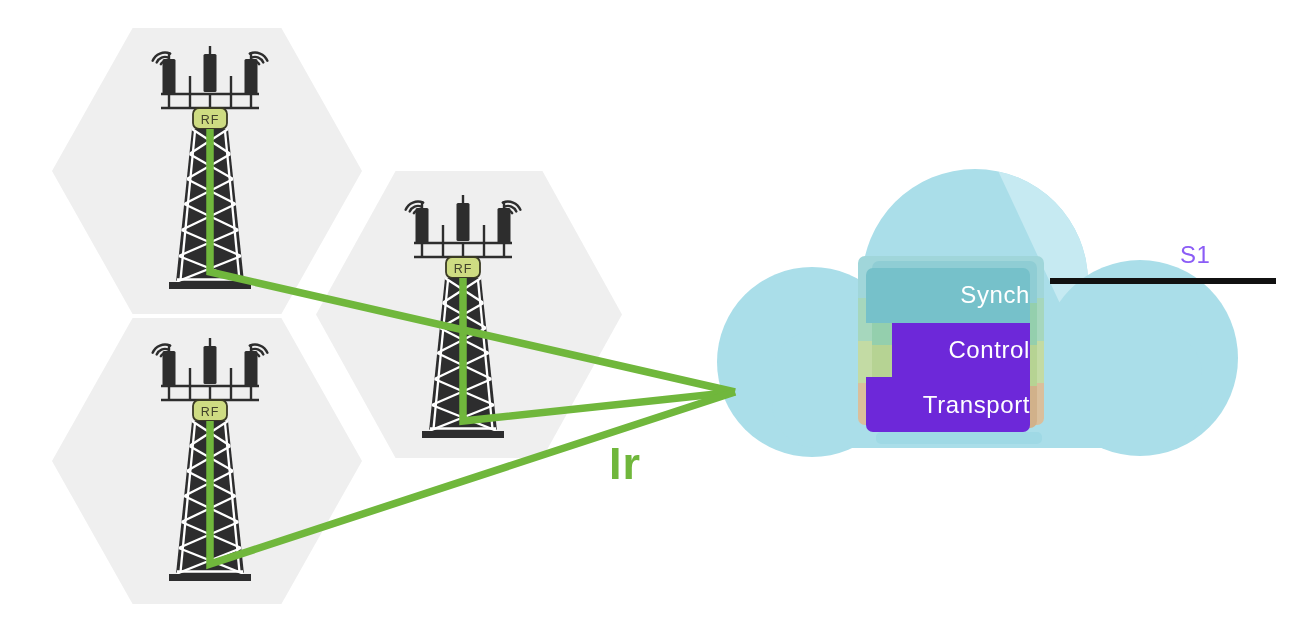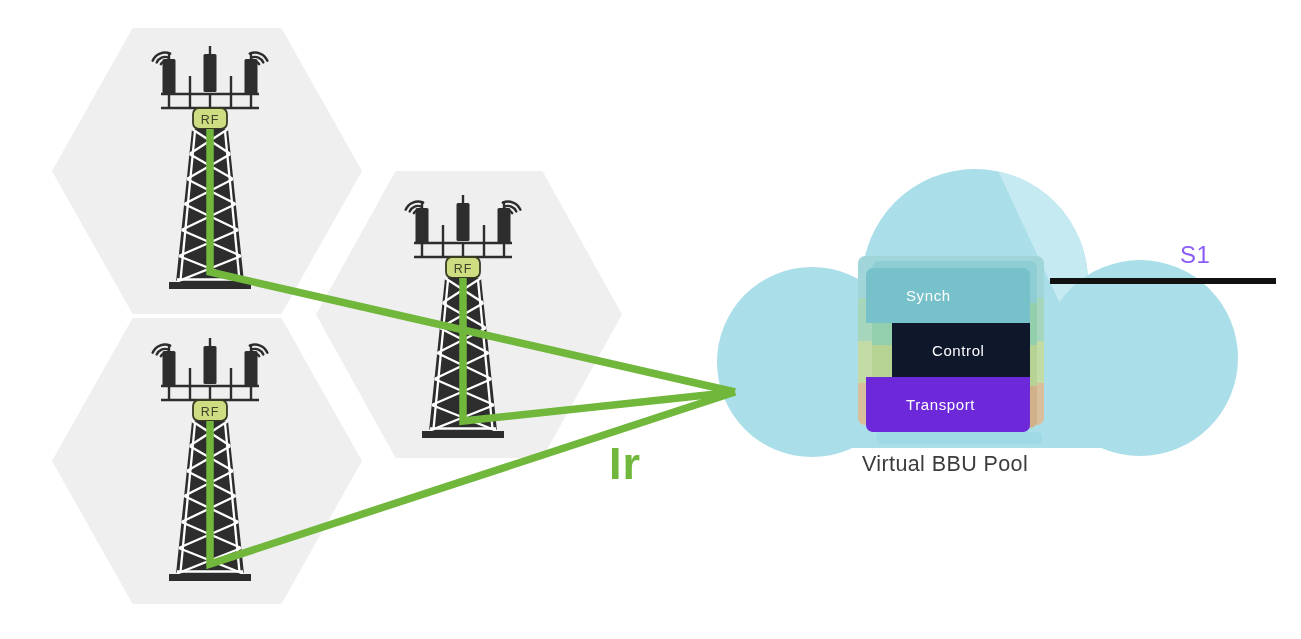--- a/index.html
+++ b/index.html
@@ -9,25 +9,25 @@
        clip-path:polygon(26% 0%,74% 0%,100% 50%,74% 100%,26% 100%,0% 50%);z-index:1;}
   .hex1{left:52px;top:28px;width:310px;height:286px;}
   .hex2{left:316px;top:171px;width:306px;height:287px;}
   .hex3{left:52px;top:318px;width:310px;height:286px;}
   svg.scene{position:absolute;left:0;top:0;z-index:2;}
   .card{position:absolute;border-radius:7px;overflow:hidden;display:flex;flex-direction:column;z-index:3;}
   .card-back{left:858px;top:256px;width:186px;height:169px;}
   .card-mid{left:872px;top:261px;width:165px;height:167px;}
   .card-front{left:866px;top:268px;width:164px;height:164px;}
   .card .band{flex:1;}
-  .card-front .band{display:flex;align-items:center;justify-content:flex-start;
-      color:#ffffff;font-size:15px;letter-spacing:0.6px;font-weight:400;padding-left:40px;}
+  .card-front .band{display:flex;align-items:center;justify-content:flex-end;
+      color:#ffffff;font-size:24px;letter-spacing:0.6px;font-weight:400;}
   .cb0{background:#a0d6da;} .cb1{background:#a6d7bd;} .cb2{background:#c3dba4;} .cb3{background:#dabf9c;}
   .mb0{background:#8fcdd4;} .mb1{background:#94cfad;} .mb2{background:#b6d393;} .mb3{background:#d1b18a;}
-  .fb0{background:#76c1ca;} .fb1{background:#0f172a;margin-left:26px;} .fb2{background:#6d28d9;} .fb3{background:#c7a171;}
+  .fb0{background:#76c1ca;} .fb1{background:#6d28d9;margin-left:26px;} .fb2{background:#6d28d9;} .fb3{background:#c7a171;}
   .card-slot{position:absolute;left:876px;top:432px;width:166px;height:12px;background:#9fd9e5;
       border-radius:5px;z-index:3;}
   .label{position:absolute;z-index:5;white-space:nowrap;}
   .ir-label{left:609px;top:438px;font-size:45px;font-weight:700;color:#70b73c;letter-spacing:1px;text-align:right;}
   .s1-label{left:1168px;top:241px;font-size:24px;color:#8b5cf6;letter-spacing:0.5px;margin-left:12px;}
   .pool-caption{left:819px;top:452px;width:252px;text-align:center;font-size:21.5px;
       color:#3c3c3c;letter-spacing:0.4px;}
 </style>
 </head>
 <body>
@@ -147,15 +147,14 @@
     <div class="band fb1">
       <span>Control</span>
     </div>
     <div class="band fb2">
       <span>Transport</span>
     </div>
   </div>
 
   <div class="label ir-label">Ir</div>
   <div class="label s1-label">S1</div>
-  <div class="label pool-caption">Virtual BBU Pool</div>
 
 </div>
 
 </body></html>

